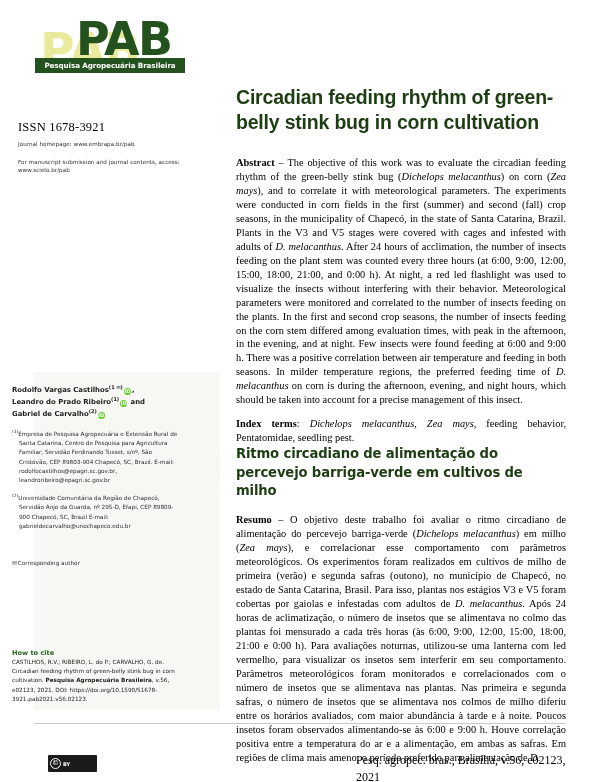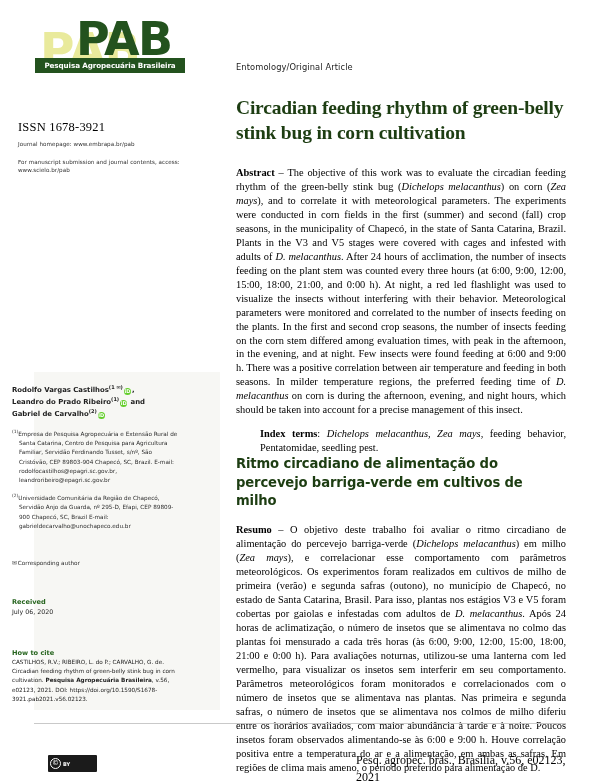--- a/index.html
+++ b/index.html
@@ -189,21 +189,21 @@
     width: 330px;
   }
   .section-kicker {
     font-family: "DejaVu Sans", sans-serif;
     font-size: 8.3px;
     color: #1d1d1d;
     letter-spacing: 0.1px;
   }
   .article-title {
     margin-top: 23px;
-    font-family: Liberation Serif, serif;
+    font-family: Liberation Sans, sans-serif;
     font-weight: bold;
     font-size: 19.5px;
     line-height: 1.30;
     color: #1d3d12;
     letter-spacing: -0.2px;
   }
   .abstract {
     margin-top: 20px;
     font-family: "Liberation Serif", serif;
     font-size: 10.4px;
@@ -212,21 +212,20 @@
     color: #000;
   }
   .abstract b { font-weight: bold; }
   .abstract i { font-style: italic; }
   .index-terms {
     margin-top: 10px;
     font-family: "Liberation Serif", serif;
     font-size: 10.4px;
     line-height: 1.345;
     text-align: justify;
-    margin-left: 24px;
   }
   .pt-title {
     margin-top: 0;
     font-family: "DejaVu Sans", sans-serif;
     font-weight: bold;
     font-size: 13.2px;
     line-height: 1.38;
     color: #1d3d12;
     letter-spacing: -0.15px;
   }
@@ -337,34 +336,29 @@
   <div class="affil">
     <p><sup>(1)</sup><span>Empresa de Pesquisa Agropecuária e Extensão Rural de Santa Catarina, Centro de Pesquisa para Agricultura Familiar, Servidão Ferdinando Tusset, s/nº, São Cristóvão, CEP 89803-904 Chapecó, SC, Brazil. E-mail: rodolfocastilhos@epagri.sc.gov.br, leandroribeiro@epagri.sc.gov.br</span></p>
     <p><sup>(2)</sup><span>Universidade Comunitária da Região de Chapecó, Servidão Anjo da Guarda, nº 295-D, Efapi, CEP 89809-900 Chapecó, SC, Brazil E-mail: gabrieldecarvalho@unochapeco.edu.br</span></p>
   </div>
 
   <div class="corresp">
     <span class="star">✉</span>
     <span>Corresponding author</span>
   </div>
 
-  <div class="meta-block meta-received">
-    <div class="meta-label">Received</div>
-    <div>July 06, 2020</div>
-  </div>
 
 
   <div class="meta-block meta-cite">
     <div class="meta-label">How to cite</div>
     <div class="cite-body"><span>CASTILHOS, R.V.; RIBEIRO, L. do P.; CARVALHO, G. de. Circadian feeding rhythm of green-belly stink bug in corn cultivation. </span><b>Pesquisa Agropecuária Brasileira</b><span>, v.56, e02123, 2021. DOI: https://doi.org/10.1590/S1678-3921.pab2021.v56.02123.</span></div>
   </div>
 
   <div class="right-col">
 
-    <div class="section-kicker">Entomology/Original Article</div>
 
     <h1 class="article-title">Circadian feeding rhythm of green-belly stink bug in corn cultivation</h1>
 
     <div class="abstract"><b>Abstract</b><span> – </span><span>The objective of this work was to evaluate the circadian feeding rhythm of the green-belly stink bug (<i>Dichelops melacanthus</i>) on corn (<i>Zea mays</i>), and to correlate it with meteorological parameters. The experiments were conducted in corn fields in the first (summer) and second (fall) crop seasons, in the municipality of Chapecó, in the state of Santa Catarina, Brazil. Plants in the V3 and V5 stages were covered with cages and infested with adults of <i>D. melacanthus</i>. After 24 hours of acclimation, the number of insects feeding on the plant stem was counted every three hours (at 6:00, 9:00, 12:00, 15:00, 18:00, 21:00, and 0:00 h). At night, a red led flashlight was used to visualize the insects without interfering with their behavior. Meteorological parameters were monitored and correlated to the number of insects feeding on the plants. In the first and second crop seasons, the number of insects feeding on the corn stem differed among evaluation times, with peak in the afternoon, in the evening, and at night. Few insects were found feeding at 6:00 and 9:00 h. There was a positive correlation between air temperature and feeding in both seasons. In milder temperature regions, the preferred feeding time of <i>D. melacanthus</i> on corn is during the afternoon, evening, and night hours, which should be taken into account for a precise management of this insect.</span></div>
 
     <div class="index-terms"><b>Index terms</b><span>: </span><i>Dichelops melacanthus, Zea mays</i><span>, feeding behavior, Pentatomidae, seedling pest.</span></div>
 
     <h2 class="pt-title">Ritmo circadiano de alimentação do percevejo barriga-verde em cultivos de milho</h2>
 
     <div class="resumo"><b>Resumo</b><span> – </span><span>O objetivo deste trabalho foi avaliar o ritmo circadiano de alimentação do percevejo barriga-verde (<i>Dichelops melacanthus</i>) em milho (<i>Zea mays</i>), e correlacionar esse comportamento com parâmetros meteorológicos. Os experimentos foram realizados em cultivos de milho de primeira (verão) e segunda safras (outono), no município de Chapecó, no estado de Santa Catarina, Brasil. Para isso, plantas nos estágios V3 e V5 foram cobertas por gaiolas e infestadas com adultos de <i>D. melacanthus</i>. Após 24 horas de aclimatização, o número de insetos que se alimentava no colmo das plantas foi mensurado a cada três horas (às 6:00, 9:00, 12:00, 15:00, 18:00, 21:00 e 0:00 h). Para avaliações noturnas, utilizou-se uma lanterna com led vermelho, para visualizar os insetos sem interferir em seu comportamento. Parâmetros meteorológicos foram monitorados e correlacionados com o número de insetos que se alimentava nas plantas. Nas primeira e segunda safras, o número de insetos que se alimentava nos colmos de milho diferiu entre os horários avaliados, com maior abundância à tarde e à noite. Poucos insetos foram observados alimentando-se às 6:00 e 9:00 h. Houve correlação positiva entre a temperatura do ar e a alimentação, em ambas as safras. Em regiões de clima mais ameno, o período preferido para alimentação de D.</span></div>

